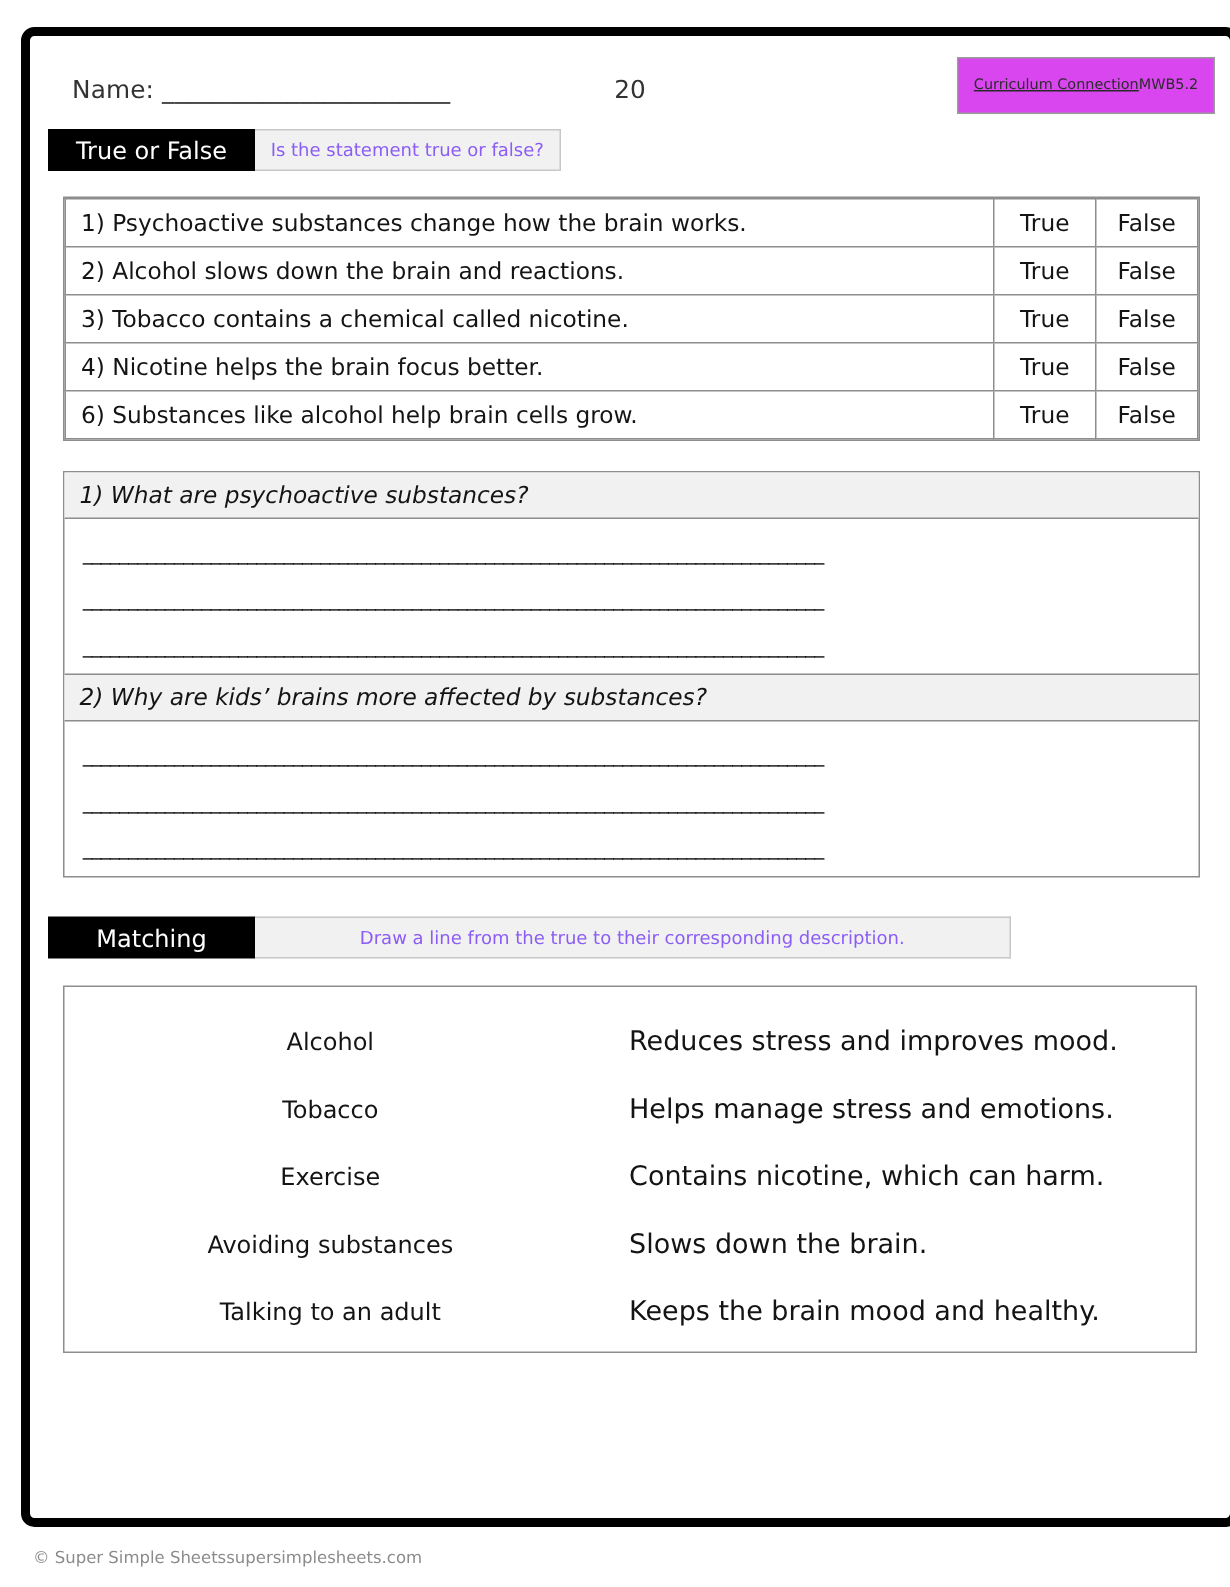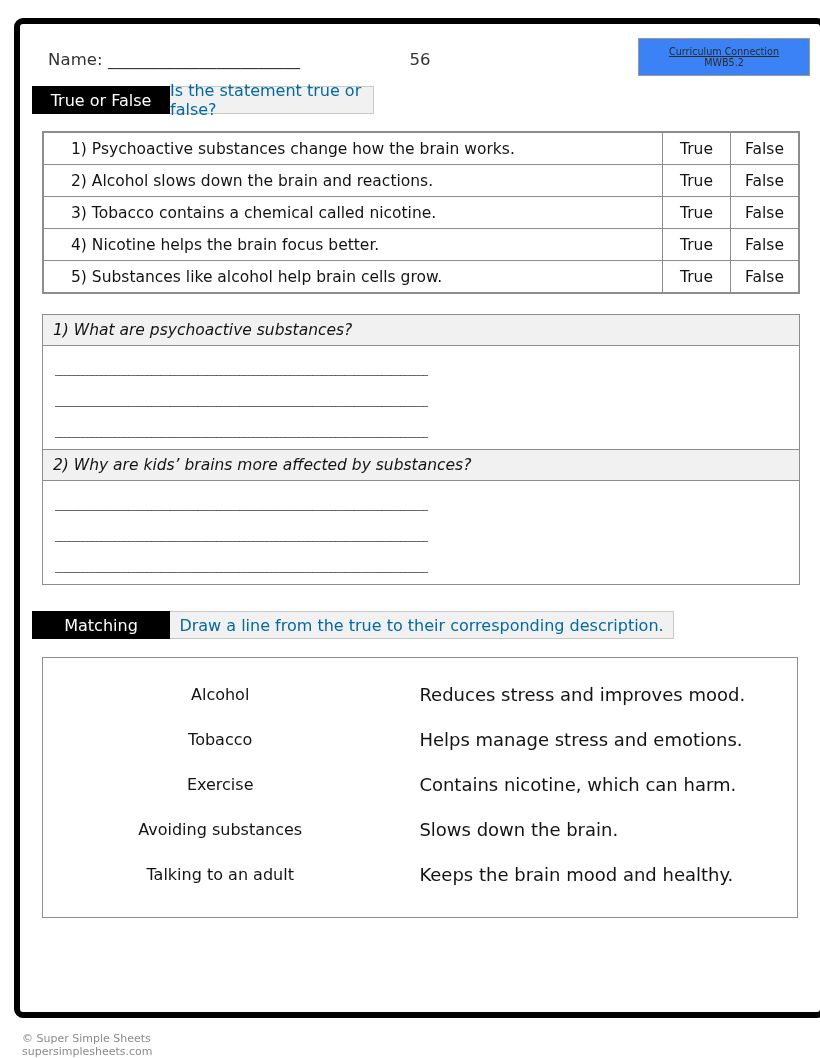--- a/index.html
+++ b/index.html
@@ -56,24 +56,24 @@
     transform: translateX(-50%);
     font-size: 16.5px;
     color: #333333;
   }
   .curriculum-box {
     position: absolute;
     right: 2px;
     top: 6px;
     width: 172px;
     height: 38px;
-    background: #3b82f6;
+    background: #d946ef;
     border: 1px solid #9a9a9a;
     display: flex;
-    flex-direction: column;
+    flex-direction: row;
     align-items: center;
     justify-content: center;
     line-height: 1.15;
   }
   .curriculum-title {
     font-size: 9.6px;
     color: #2b2b2b;
     text-decoration: underline;
   }
   .curriculum-code {
@@ -95,22 +95,22 @@
     display: flex;
     align-items: center;
     justify-content: center;
     padding: 0 14px;
     min-width: 138px;
   }
   .section-instr {
     background: #f1f1f1;
     border: 1px solid #c8c8c8;
     border-left: none;
-    font-size: 16px;
-    color: #0369a1;
+    font-size: 12px;
+    color: #8b5cf6;
     display: flex;
     align-items: center;
     justify-content: center;
     flex: 0 0 auto;
   }
   .instr-narrow { width: 204px; }
   .instr-questions { width: 204px; }
   .instr-matching { width: 504px; }
 
   
@@ -123,21 +123,21 @@
     width: 100%;
     table-layout: fixed;
   }
   table.tf td {
     border: 1px solid #8d8d8d;
     font-size: 15.5px;
     height: 32px;
     color: #141414;
   }
   td.tf-statement {
-    padding-left: 27px;
+    padding-left: 10px;
     text-align: left;
   }
   td.tf-true, td.tf-false {
     width: 68px;
     text-align: center;
   }
 
   
   .q-wrap {
     margin: 20px 12px 0 14px;
@@ -148,35 +148,35 @@
     background: #f1f1f1;
     border-bottom: 1px solid #8d8d8d;
     font-size: 15.5px;
     color: #141414;
     padding: 6px 0 6px 10px;
   }
   .q-lines {
     padding: 4px 12px 6px 12px;
   }
   .q-line {
-    font-size: 10px;
-    color: #404040;
+    font-size: 13px;
+    color: #000000;
     letter-spacing: -0.4px;
     white-space: nowrap;
     overflow: hidden;
     height: 31px;
     line-height: 40px;
   }
   .q-block + .q-block .q-prompt { border-top: 1px solid #8d8d8d; }
 
   
   .match-wrap {
     margin: 18px 14px 0 14px;
     border: 1px solid #8d8d8d;
-    padding: 14px 0 20px 0;
+    padding: 14px 0 4px 0;
   }
   .match-row {
     display: flex;
     align-items: center;
     height: 45px;
   }
   .match-term {
     width: 47%;
     text-align: center;
     font-size: 16px;
@@ -193,32 +193,31 @@
   
   .footer {
     position: absolute;
     left: 22px;
     right: 31px;
     top: 1032px;
     display: flex;
     justify-content: flex-start;
     font-size: 11px;
     color: #8b8b8b;
-    flex-direction: column;
   }
 </style>
 </head>
 <body>
 
 <div class="page">
   <div class="page-inner">
 
     <div class="header">
       <span class="name-label">Name: _______________________</span>
-      <span class="page-number">56</span>
+      <span class="page-number">20</span>
       <div class="curriculum-box">
         <span class="curriculum-title">Curriculum Connection</span>
         <span class="curriculum-code">MWB5.2</span>
       </div>
     </div>
 
     <div class="section-head">
       <div class="section-tag">True or False</div>
       <div class="section-instr instr-narrow">Is the statement true or false?</div>
     </div>
@@ -240,21 +239,21 @@
             <td class="tf-statement">3) Tobacco contains a chemical called nicotine.</td>
             <td class="tf-true">True</td>
             <td class="tf-false">False</td>
           </tr>
           <tr>
             <td class="tf-statement">4) Nicotine helps the brain focus better.</td>
             <td class="tf-true">True</td>
             <td class="tf-false">False</td>
           </tr>
           <tr>
-            <td class="tf-statement">5) Substances like alcohol help brain cells grow.</td>
+            <td class="tf-statement">6) Substances like alcohol help brain cells grow.</td>
             <td class="tf-true">True</td>
             <td class="tf-false">False</td>
           </tr>
         </tbody>
       </table>
     </div>
 
 
     <div class="q-wrap">
       <div class="q-block">

